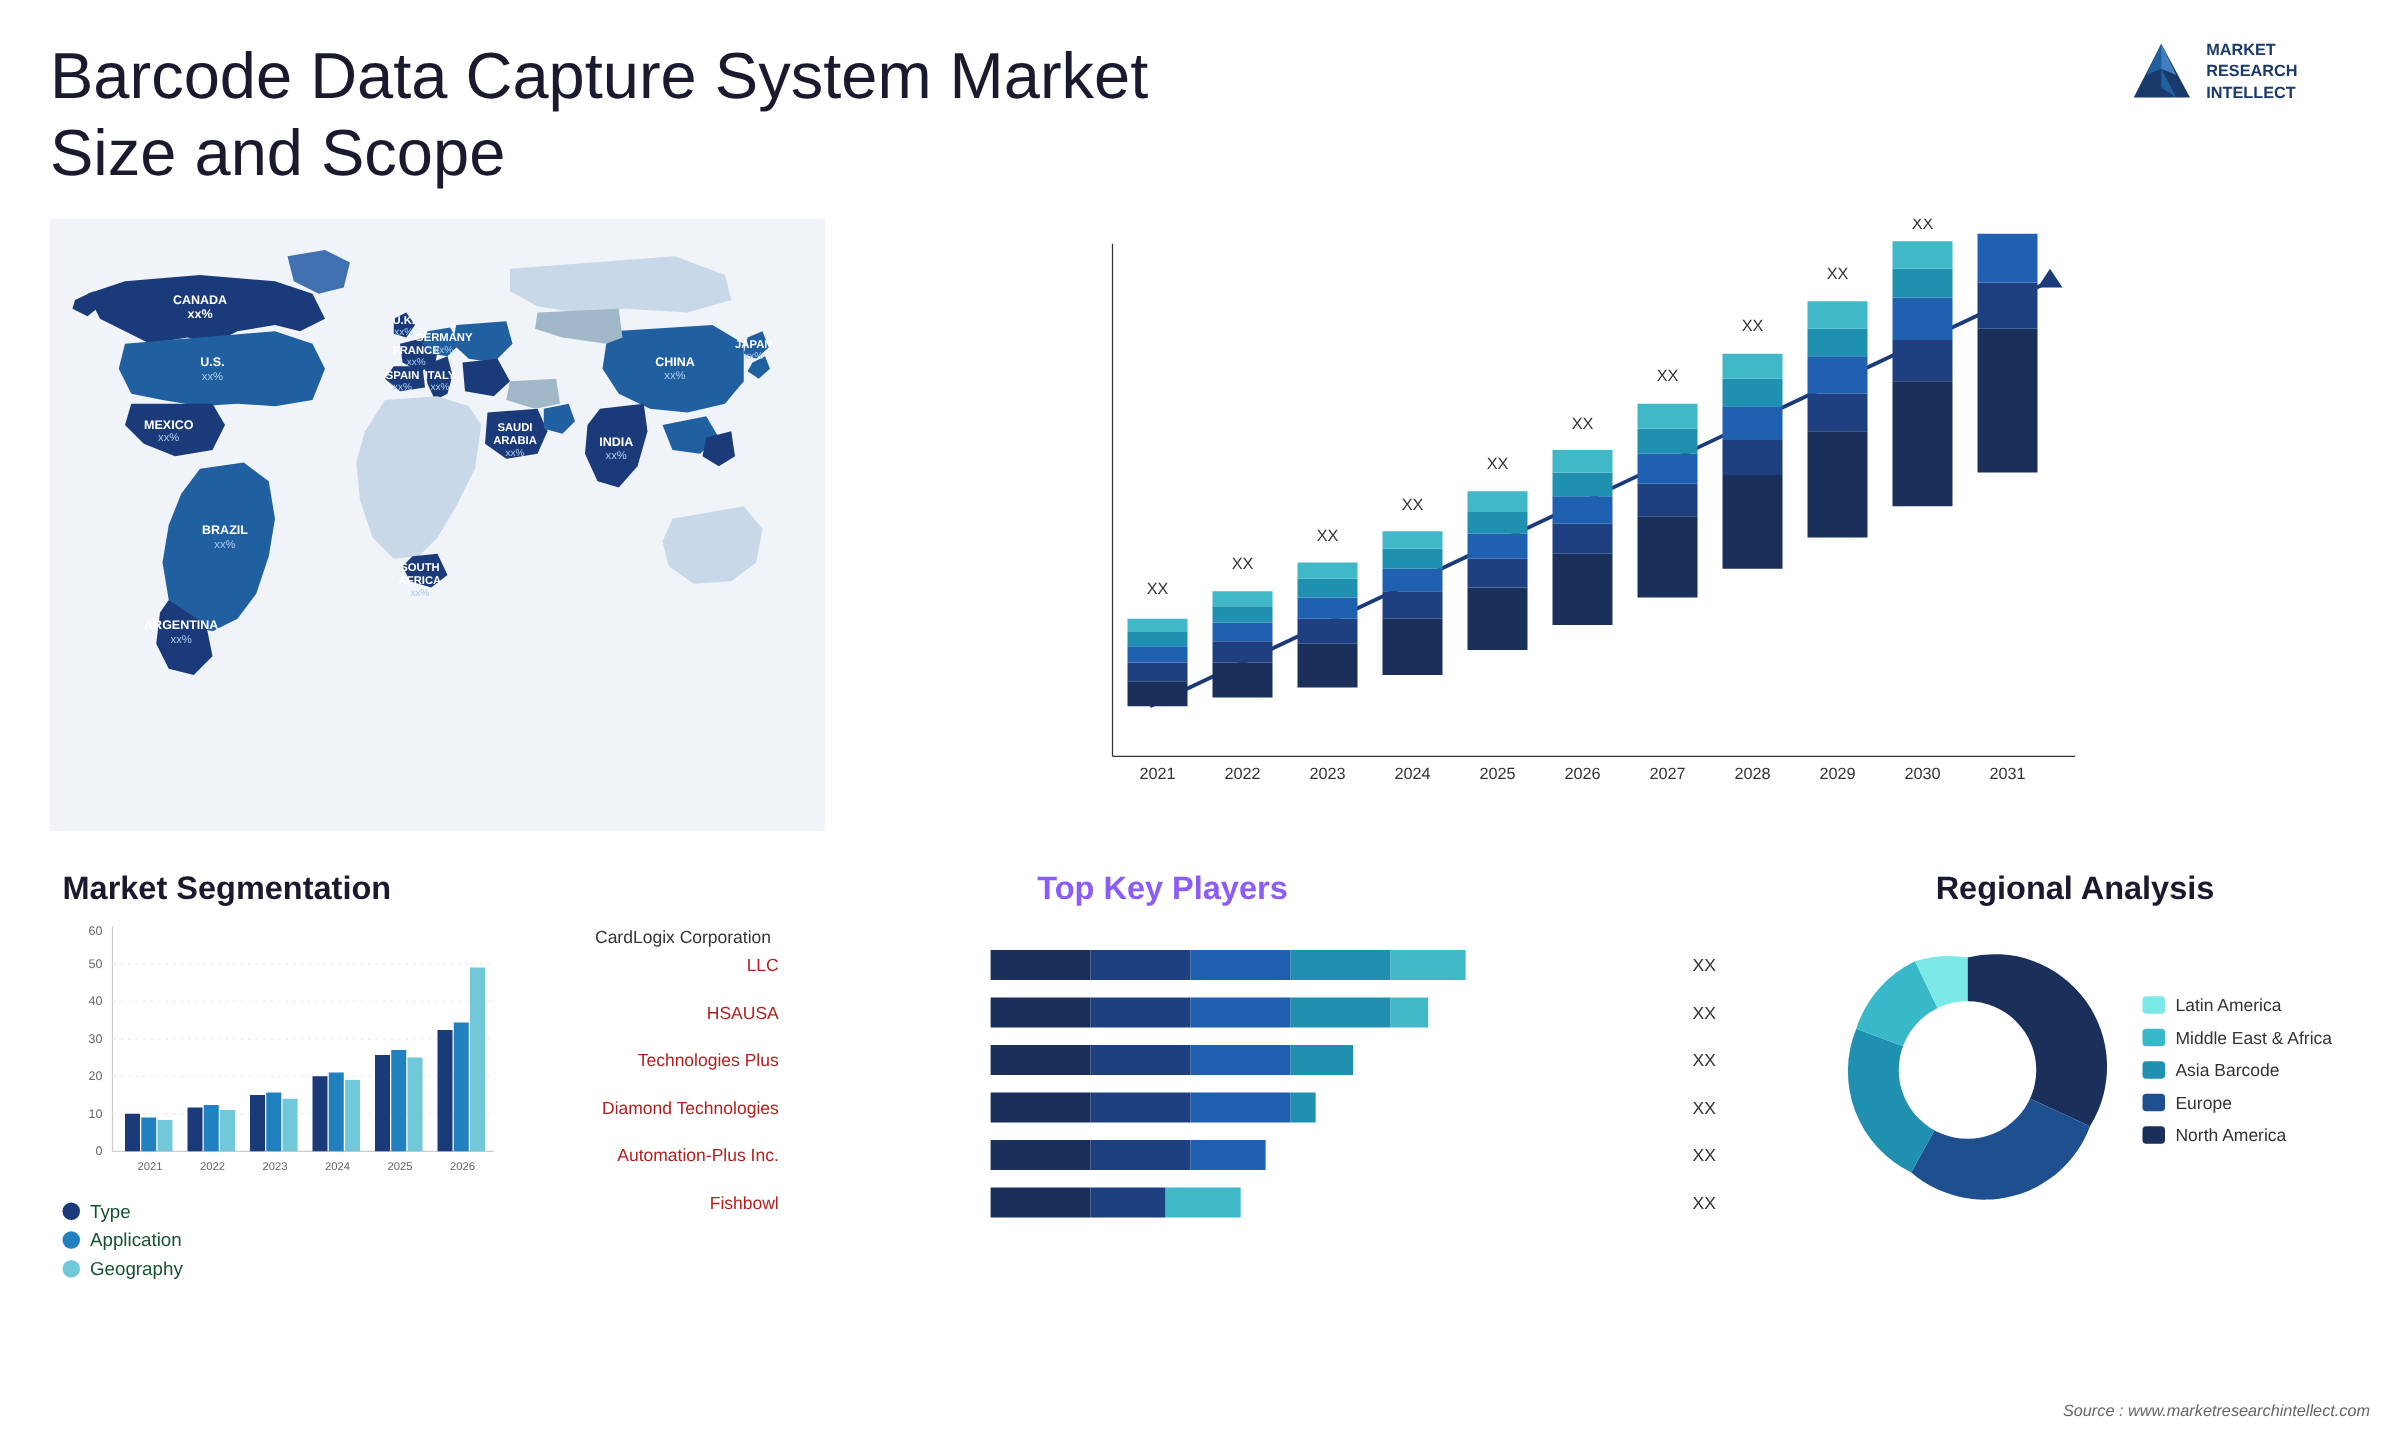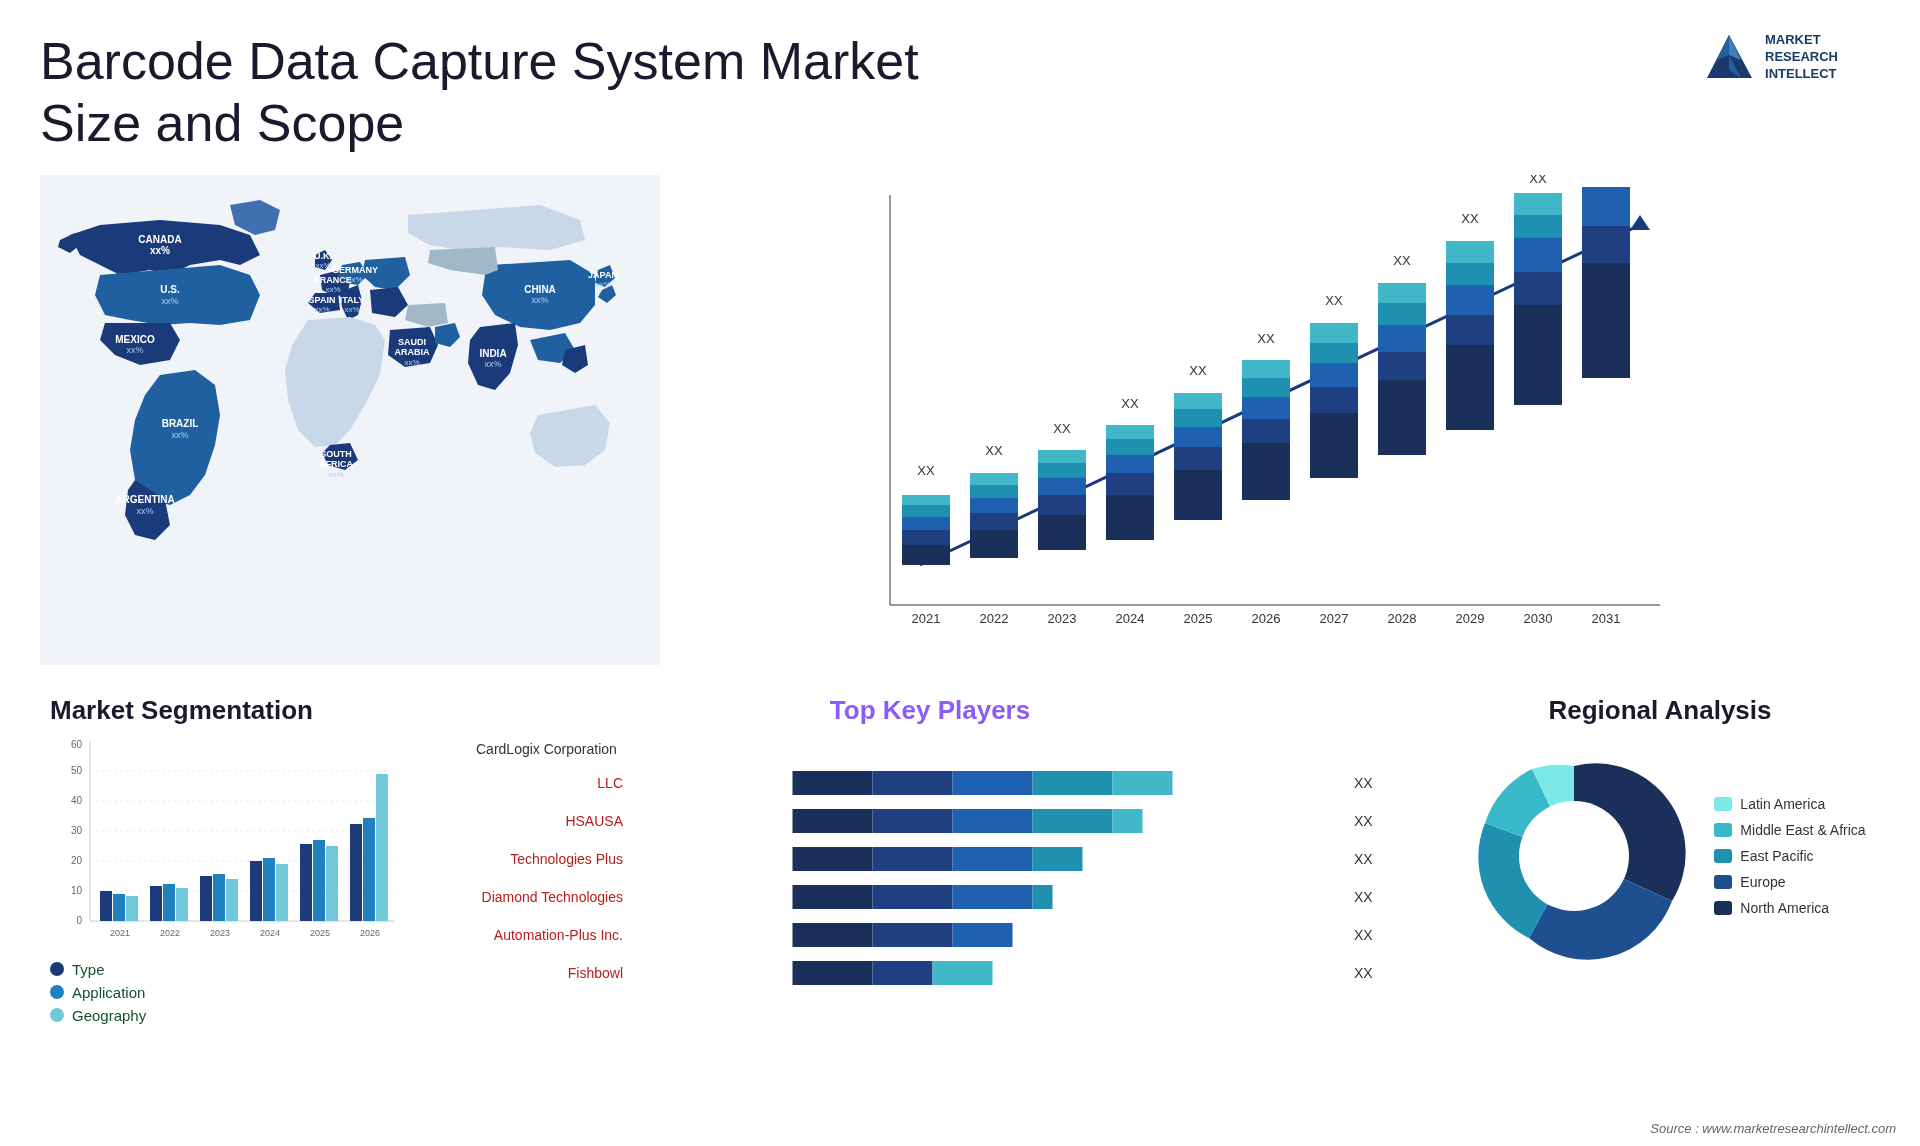--- a/index.html
+++ b/index.html
@@ -162,21 +162,21 @@
     }
     .player-value {
       font-size: 14px;
       color: #333;
       width: 30px;
       flex-shrink: 0;
     }
     .first-player {
       font-size: 14px;
       color: #333;
-      margin-bottom: 12px;
+      margin-bottom: 1px;
     }
 
     
     .regional-section {
       padding: 0 10px;
     }
     .regional-title {
       font-size: 26px;
       font-weight: 700;
       color: #1a1a2e;
@@ -636,21 +636,21 @@
           <div class="regional-legend-item">
             <div class="regional-legend-color" style="background:#7de8e8;"></div>
             <span>Latin America</span>
           </div>
           <div class="regional-legend-item">
             <div class="regional-legend-color" style="background:#38b8c8;"></div>
             <span>Middle East &amp; Africa</span>
           </div>
           <div class="regional-legend-item">
             <div class="regional-legend-color" style="background:#2090b0;"></div>
-            <span>East Pacific</span>
+            <span>Asia Barcode</span>
           </div>
           <div class="regional-legend-item">
             <div class="regional-legend-color" style="background:#1e5090;"></div>
             <span>Europe</span>
           </div>
           <div class="regional-legend-item">
             <div class="regional-legend-color" style="background:#1a2f5a;"></div>
             <span>North America</span>
           </div>
         </div>

